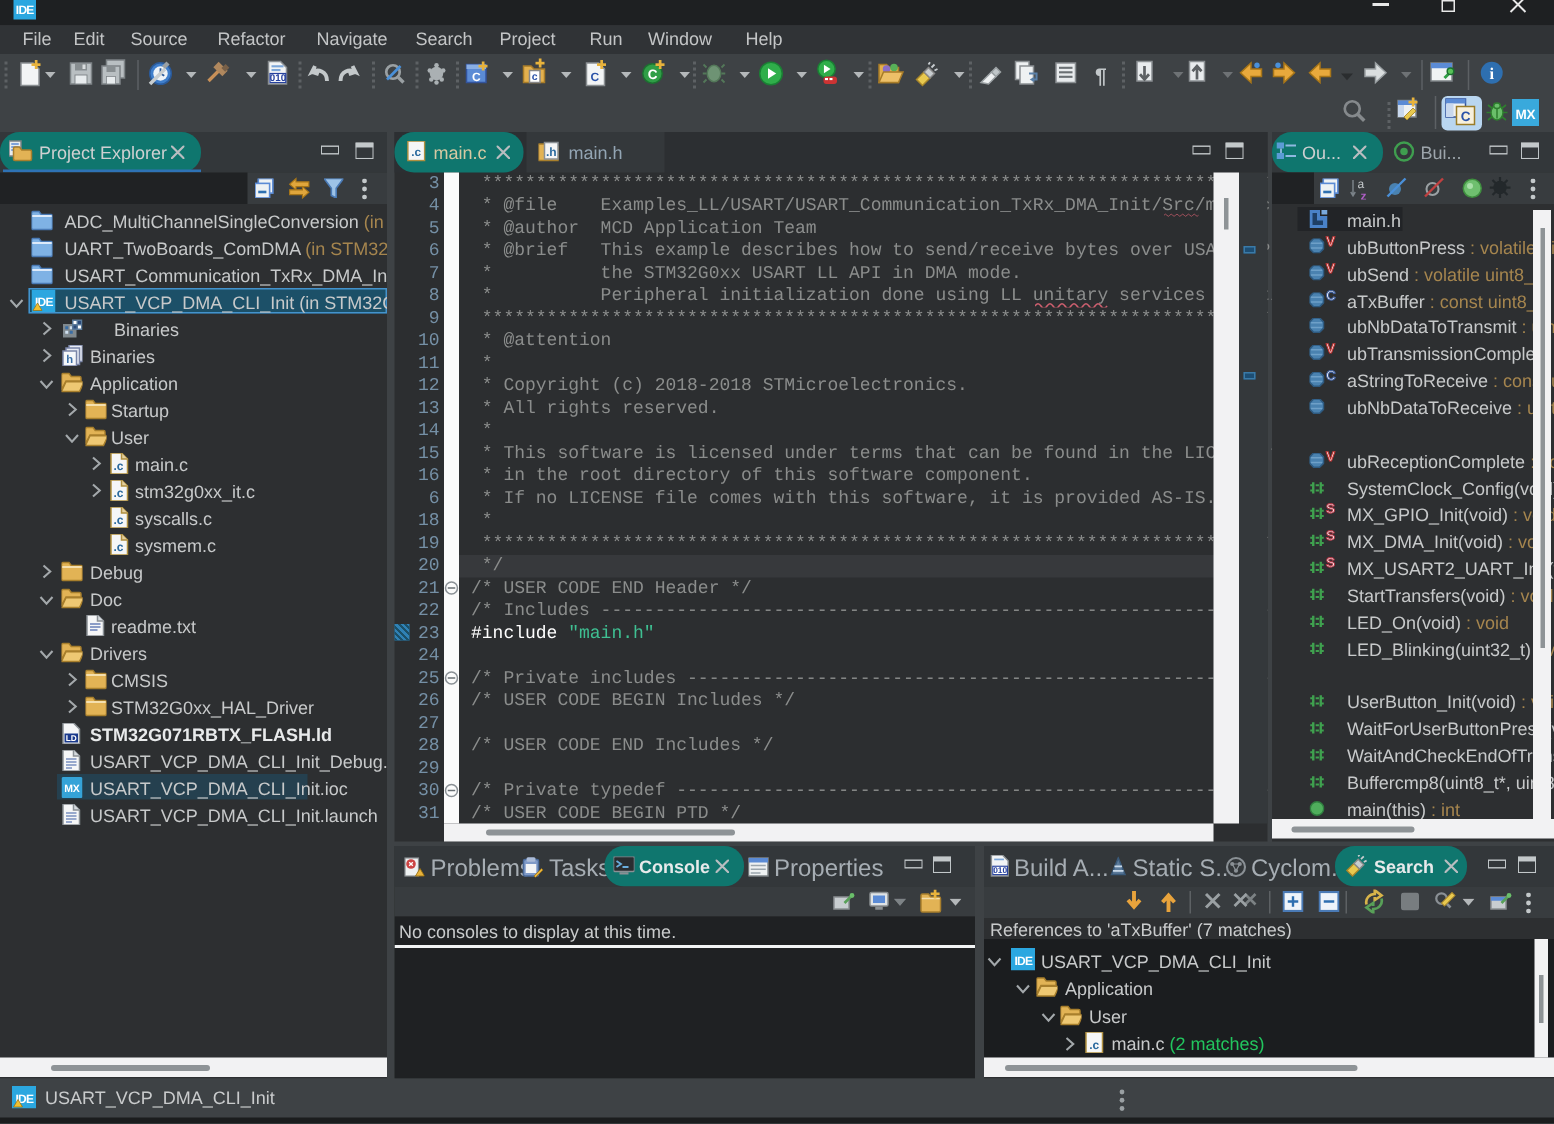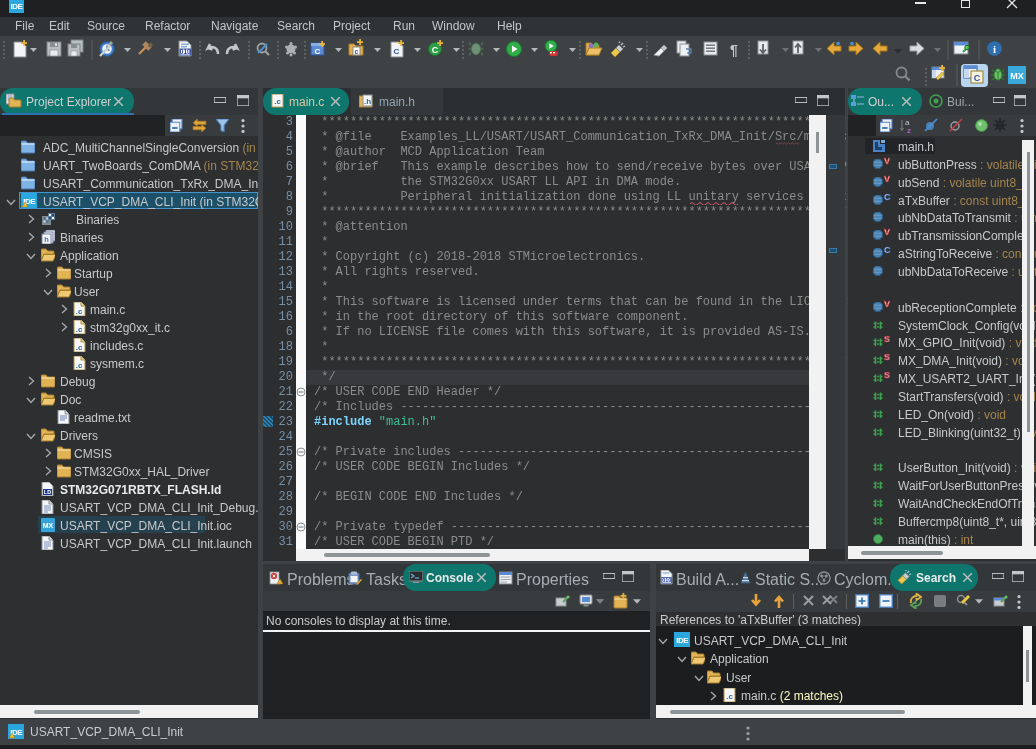--- a/index.html
+++ b/index.html
@@ -556,21 +556,21 @@
         </svg>
         <svg class="abs" style="left:73px;top:2px" width="14" height="14" viewBox="0 0 14 14">
           <use href="#cfile"></use>
         </svg>
         <div class="abs" style="left:90px;top:1px;white-space:nowrap"><span>stm32g0xx_it.c</span></div>
       </div>
 <div class="trow" style="top:200px">
         <svg class="abs" style="left:73px;top:2px" width="14" height="14" viewBox="0 0 14 14">
           <use href="#cfile"></use>
         </svg>
-        <div class="abs" style="left:90px;top:1px;white-space:nowrap"><span>includes.c</span></div>
+        <div class="abs" style="left:90px;top:1px;white-space:nowrap"><span>syscalls.c</span></div>
       </div>
 <div class="trow" style="top:218px">
         <svg class="abs" style="left:73px;top:2px" width="14" height="14" viewBox="0 0 14 14">
           <use href="#cfile"></use>
         </svg>
         <div class="abs" style="left:90px;top:1px;white-space:nowrap"><span>sysmem.c</span></div>
       </div>
 <div class="trow" style="top:236px">
         <svg class="abs" style="left:26px;top:4px" width="10" height="10" viewBox="0 0 10 10">
           <use href="#chevR"></use>
@@ -721,31 +721,31 @@
 <div class="cl" style="top:225px"> *</div>
 <div class="ln" style="top:240px">19</div>
 <div class="cl" style="top:240px"> ******************************************************************************</div>
 <div class="ln" style="top:255px">20</div>
 <div class="cl" style="top:255px"> */</div>
 <div class="ln" style="top:270px">21</div>
 <div class="cl" style="top:270px">/* USER CODE END Header */</div>
 <div class="ln" style="top:285px">22</div>
 <div class="cl" style="top:285px">/* Includes ------------------------------------------------------------------*/</div>
 <div class="ln" style="top:300px">23</div>
-<div class="cl" style="top:300px"><span style="color:#7dd3fc;font-weight:bold">#include</span> <span style="color:#3fbf92">"main.h"</span></div>
+<div class="cl" style="top:300px"><span style="color:#ffffff;font-weight:normal">#include</span> <span style="color:#3fbf92">"main.h"</span></div>
 <div class="ln" style="top:315px">24</div>
 <div class="cl" style="top:315px"></div>
 <div class="ln" style="top:330px">25</div>
 <div class="cl" style="top:330px">/* Private includes ----------------------------------------------------------*/</div>
 <div class="ln" style="top:345px">26</div>
 <div class="cl" style="top:345px">/* USER CODE BEGIN Includes */</div>
 <div class="ln" style="top:360px">27</div>
 <div class="cl" style="top:360px"></div>
 <div class="ln" style="top:375px">28</div>
-<div class="cl" style="top:375px">/* BEGIN CODE END Includes */</div>
+<div class="cl" style="top:375px">/* USER CODE END Includes */</div>
 <div class="ln" style="top:390px">29</div>
 <div class="cl" style="top:390px"></div>
 <div class="ln" style="top:405px">30</div>
 <div class="cl" style="top:405px">/* Private typedef -----------------------------------------------------------*/</div>
 <div class="ln" style="top:420px">31</div>
 <div class="cl" style="top:420px">/* USER CODE BEGIN PTD */</div>
 <svg class="abs" style="left:513px;top:26px" width="24" height="4" viewBox="0 0 50 4">
           <path d="M0 3 Q2 0 4 3 T8 3 T12 3 T16 3 T20 3 T24 3 T28 3 T32 3 T36 3 T40 3 T44 3 T48 3" fill="none" stroke="#d06070" stroke-width="1"></path>
         </svg>
 <svg class="abs" style="left:427px;top:86px" width="50" height="4" viewBox="0 0 50 4">
@@ -1142,21 +1142,21 @@
           <rect x="1" y="4" width="10" height="8" fill="#c8cdd0" stroke="#8a8f92"></rect>
           <rect x="1" y="4" width="10" height="2.5" fill="#5b8bd5"></rect>
           <path d="M8 8 L13 3" stroke="#58a058" stroke-width="1.8"></path>
           <circle cx="13" cy="3" r="1.6" fill="#6abf6a"></circle>
         </svg>
     <svg class="abs" style="left:361px;top:4px" width="4" height="14" viewBox="0 0 3 13">
           <use href="#kebab"></use>
         </svg>
   </line>
     </div>
-  <div class="abs" style="left:4px;top:49px;font-size:12px;color:#c9cbcc;white-space:nowrap">References to 'aTxBuffer' (3 matches)</div>
+  <div class="abs" style="left:4px;top:49px;font-size:12px;color:#c9cbcc;white-space:nowrap">References to 'aTxBuffer' (7 matches)</div>
   <div class="abs" style="left:0;top:62px;width:380px;height:79px;background:#1b1d1f">
     <div class="trow" style="top:5px;width:380px">
       <svg class="abs" style="left:2px;top:5px" width="10" height="10" viewBox="0 0 10 10">
           <use href="#chevD"></use>
         </svg>
       <svg class="abs" style="left:18px;top:1px" width="16" height="15" viewBox="0 0 16 15">
           <rect width="16" height="15" fill="#2ba7e0"></rect>
           <text x="8.2" y="11" font-size="8" font-weight="bold" fill="#fff" text-anchor="middle" font-family="Liberation Sans" letter-spacing="-0.5">IDE</text>
         </svg>
       <div class="abs" style="left:38px;top:1px">USART_VCP_DMA_CLI_Init</div>
@@ -1180,21 +1180,21 @@
       <div class="abs" style="left:70px;top:1px">User</div>
     </div>
     <div class="trow" style="top:60px;width:380px">
       <svg class="abs" style="left:52px;top:5px" width="10" height="10" viewBox="0 0 10 10">
           <use href="#chevR"></use>
         </svg>
       <svg class="abs" style="left:67px;top:2px" width="13" height="14" viewBox="0 0 13 14">
           <path d="M1 0 H12 V14 H1 Z" fill="#f5f6f7" stroke="#b09040"></path>
           <text x="6.5" y="11" font-size="8" font-weight="bold" fill="#2b6a9e" text-anchor="middle" font-family="Liberation Sans">.c</text>
         </svg>
-      <div class="abs" style="left:85px;top:1px">main.c <span style="color:#fef9c3">(2 matches)</span></div>
+      <div class="abs" style="left:85px;top:1px">main.c <span style="color:#22c55e">(2 matches)</span></div>
     </div>
   </div>
   <div class="sbtrack" style="left:367px;top:62px;width:9px;height:79px"></div>
   <div class="abs" style="left:370px;top:86px;width:3px;height:32px;background:#8e9396"></div>
   <div class="sbtrack" style="left:0;top:141px;width:380px;height:13px"></div>
   <div class="sbthumb" style="left:14px;top:146px;width:235px;height:4px"></div>
 </div>
 
 <div class="abs" id="statusbar" style="left:0;top:719px;width:1036px;height:26px;background:#3e4245">
   <svg class="abs" style="left:8px;top:5px" width="16" height="15" viewBox="0 0 16 15">

